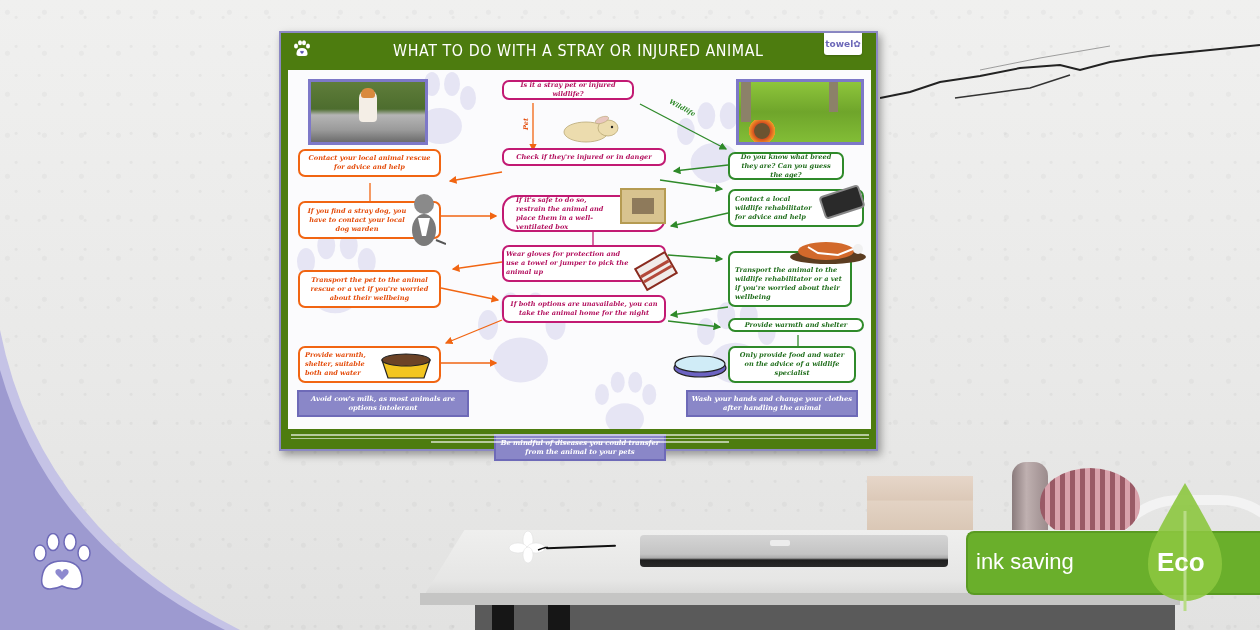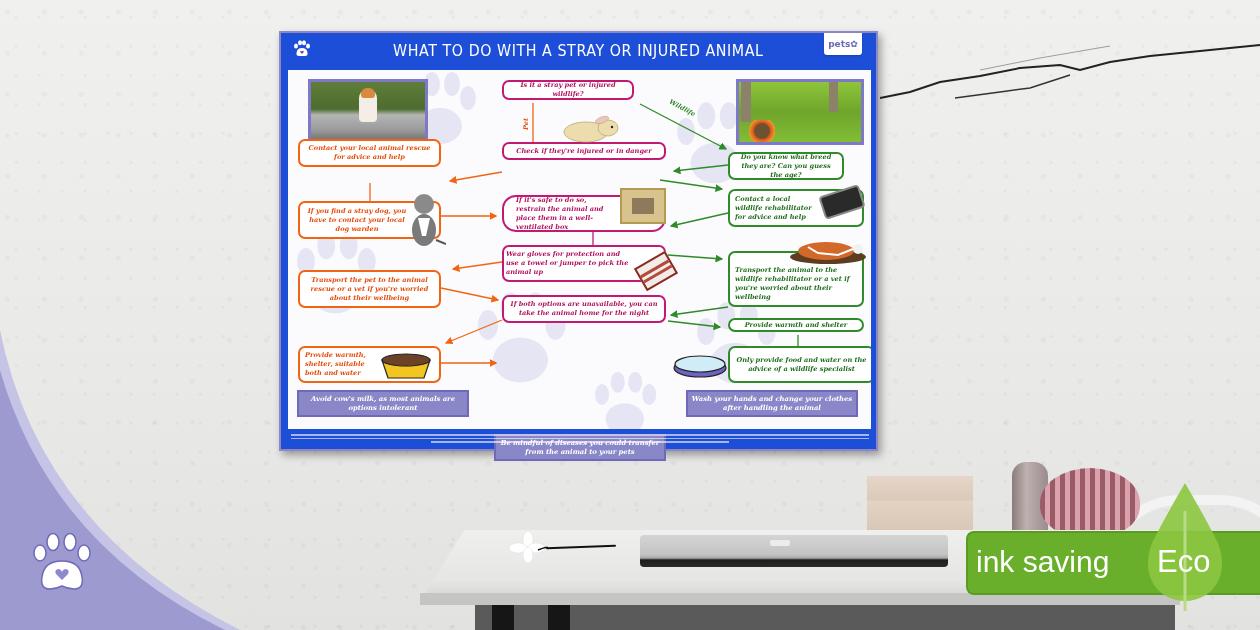--- a/index.html
+++ b/index.html
@@ -21,21 +21,21 @@
     position: absolute; left: 880px; top: 40px; width: 380px; height: 70px;
   }
   .corner-shape {
     position: absolute; left: 0; bottom: 0; width: 260px; height: 300px;
   }
   .paw-big { position: absolute; left: 30px; bottom: 35px; width: 65px; height: 62px; }
 
   
   .poster {
     position: absolute; left: 279px; top: 31px; width: 599px; height: 420px;
-    background: #1d4ed8;
+    background: #4d7c0f;
     border: 2px solid #8b88c3;
     box-shadow: 3px 4px 8px rgba(0,0,0,0.35);
   }
   .poster-head {
     position: absolute; left: 0; top: 0; width: 100%; height: 36px;
     display: flex; align-items: center; justify-content: center;
   }
   .poster-title {
     color: #fff; font-family: "DejaVu Sans", sans-serif; font-size: 15.5px;
     letter-spacing: 0.6px; font-weight: normal; transform: scaleX(0.92);
@@ -119,26 +119,26 @@
     border: 10px solid #f3f3f3; border-radius: 80px 80px 0 0; border-bottom: none;
   }
 
   
   .eco {
     position: absolute; left: 966px; top: 531px; width: 294px; height: 64px;
     background: #6aaf2b; border-radius: 8px 0 0 8px; border: 2px solid #5a9b22; border-right: none;
   }
   .eco-text {
     position: absolute; left: 976px; top: 540px; color: #fff; font-family: "Liberation Sans", sans-serif;
-    font-size: 30px; line-height: 44px;
+    font-size: 22px; line-height: 44px;
   }
   .eco-drop { position: absolute; left: 1144px; top: 481px; width: 82px; height: 132px; }
   .eco-label {
     position: absolute; left: 1157px; top: 542px; color: #fff; font-family: "Liberation Sans", sans-serif;
-    font-weight: normal; font-size: 31px; line-height: 40px;
+    font-weight: bold; font-size: 26px; line-height: 40px;
   }
 </style>
 </head>
 <body>
 
 <div class="wall"></div>
 
 <svg class="crack" viewBox="0 0 380 70">
   <path d="M0 58 L30 52 L60 42 L100 36 L140 28 L180 25 L200 30 L230 22 L270 16 L310 12 L350 8 L380 5" stroke="#222" stroke-width="2" fill="none"></path>
   <path d="M75 58 L120 52 L150 48 L190 35" stroke="#333" stroke-width="1.5" fill="none"></path>
@@ -166,21 +166,21 @@
       <g fill="#fff">
           <ellipse cx="3" cy="6" rx="2" ry="2.5"></ellipse>
           <ellipse cx="7" cy="2.8" rx="2" ry="2.5"></ellipse>
           <ellipse cx="11" cy="2.8" rx="2" ry="2.5"></ellipse>
           <ellipse cx="15" cy="6" rx="2" ry="2.5"></ellipse>
           <path d="M3.5 13 Q4 8 9 8 Q14 8 14.5 13 Q15 16 12 16 L6 16 Q3 16 3.5 13Z"></path>
         </g>
       <path d="M9 14 L7.3 12.2 Q6.8 11 8 10.8 Q8.7 10.8 9 11.5 Q9.3 10.8 10 10.8 Q11.2 11 10.7 12.2 Z" fill="#5a55b0"></path>
     </svg>
     <span class="poster-title">WHAT TO DO WITH A STRAY OR INJURED ANIMAL</span>
-    <div class="poster-logo">pets✿</div>
+    <div class="poster-logo">towel✿</div>
   </div>
 
   <div class="poster-body">
 
     <svg class="pawbg" style="left:110px;top:0px;width:80px;height:80px" viewBox="0 0 40 40">
         <g fill="#7d78c8">
           <ellipse cx="8" cy="14" rx="4" ry="6"></ellipse>
           <ellipse cx="17" cy="7" rx="4" ry="6"></ellipse>
           <ellipse cx="27" cy="7" rx="4" ry="6"></ellipse>
           <ellipse cx="35" cy="14" rx="4" ry="6"></ellipse>
@@ -272,35 +272,35 @@
         <line x1="380" y1="251" x2="432" y2="257" marker-end="url(#ag)"></line>
         <line x1="510" y1="265" x2="510" y2="278"></line>
         <line x1="305" y1="162" x2="305" y2="175" stroke="#c21a73"></line>
       </g>
     </svg>
 
     <div style="position:absolute;left:232px;top:50px;font-size:6.5px;font-weight:bold;font-style:italic;color:#e44d0c;transform:rotate(-90deg);font-family:'DejaVu Serif',serif;">Pet</div>
     <div style="position:absolute;left:380px;top:34px;font-size:6.5px;font-weight:bold;font-style:italic;color:#2f8a2a;transform:rotate(28deg);font-family:'DejaVu Serif',serif;">Wildlife</div>
 
     <div class="box pink" style="left:214px;top:10px;width:132px;height:20px;">Is it a stray pet or injured wildlife?</div>
-    <div class="box pink" style="left:214px;top:72px;width:164px;height:18px;">Check if they're injured or in danger</div>
+    <div class="box pink" style="left:214px;top:78px;width:164px;height:18px;">Check if they're injured or in danger</div>
     <div class="box pink left" style="left:214px;top:125px;width:164px;height:37px;padding-left:12px;padding-right:50px;border-radius:14px;">If it's safe to do so, restrain the animal and place them in a well-ventilated box</div>
     <div class="box pink left" style="left:214px;top:175px;width:164px;height:37px;padding-left:2px;padding-right:30px;">Wear gloves for protection and use a towel or jumper to pick the animal up</div>
     <div class="box pink" style="left:214px;top:225px;width:164px;height:28px;">If both options are unavailable, you can take the animal home for the night</div>
 
-    <div class="box orange" style="left:10px;top:69px;width:143px;height:28px;">Contact your local animal rescue for advice and help</div>
+    <div class="box orange" style="left:10px;top:79px;width:143px;height:28px;">Contact your local animal rescue for advice and help</div>
     <div class="box orange" style="left:10px;top:131px;width:143px;height:38px;padding-right:30px;">If you find a stray dog, you have to contact your local dog warden</div>
     <div class="box orange" style="left:10px;top:200px;width:143px;height:38px;">Transport the pet to the animal rescue or a vet if you're worried about their wellbeing</div>
     <div class="box orange left" style="left:10px;top:276px;width:143px;height:37px;padding-right:70px;">Provide warmth, shelter, suitable both and water</div>
 
     <div class="box green" style="left:440px;top:82px;width:116px;height:28px;">Do you know what breed they are? Can you guess the age?</div>
     <div class="box green left" style="left:440px;top:119px;width:136px;height:38px;padding-right:50px;">Contact a local wildlife rehabilitator for advice and help</div>
-    <div class="box green left" style="left:440px;top:181px;width:136px;height:56px;padding-top:12px;">Transport the animal to the wildlife rehabilitator or a vet if you're worried about their wellbeing</div>
+    <div class="box green left" style="left:440px;top:181px;width:124px;height:56px;padding-top:12px;">Transport the animal to the wildlife rehabilitator or a vet if you're worried about their wellbeing</div>
     <div class="box green" style="left:440px;top:248px;width:136px;height:14px;">Provide warmth and shelter</div>
-    <div class="box green" style="left:440px;top:276px;width:147px;height:37px;">Only provide food and water on the advice of a wildlife specialist</div>
+    <div class="box green" style="left:440px;top:276px;width:128px;height:37px;">Only provide food and water on the advice of a wildlife specialist</div>
 
     <svg style="position:absolute;left:272px;top:44px;width:62px;height:30px;" viewBox="0 0 62 30">
       <ellipse cx="26" cy="18" rx="22" ry="10" fill="#ecdcae" stroke="#b9a876" stroke-width="0.8"></ellipse>
       <ellipse cx="48" cy="14" rx="10" ry="8" fill="#ecdcae" stroke="#b9a876" stroke-width="0.8"></ellipse>
       <ellipse cx="42" cy="6" rx="7" ry="3" fill="#e9c7c0" stroke="#b9a876" stroke-width="0.6" transform="rotate(-20 42 6)"></ellipse>
       <circle cx="52" cy="13" r="1.2" fill="#222"></circle>
     </svg>
     <svg style="position:absolute;left:118px;top:122px;width:40px;height:56px;" viewBox="0 0 40 56">
       <ellipse cx="18" cy="12" rx="10" ry="10" fill="#8a8a8a"></ellipse>
       <ellipse cx="18" cy="38" rx="12" ry="16" fill="#7a7a7a"></ellipse>

